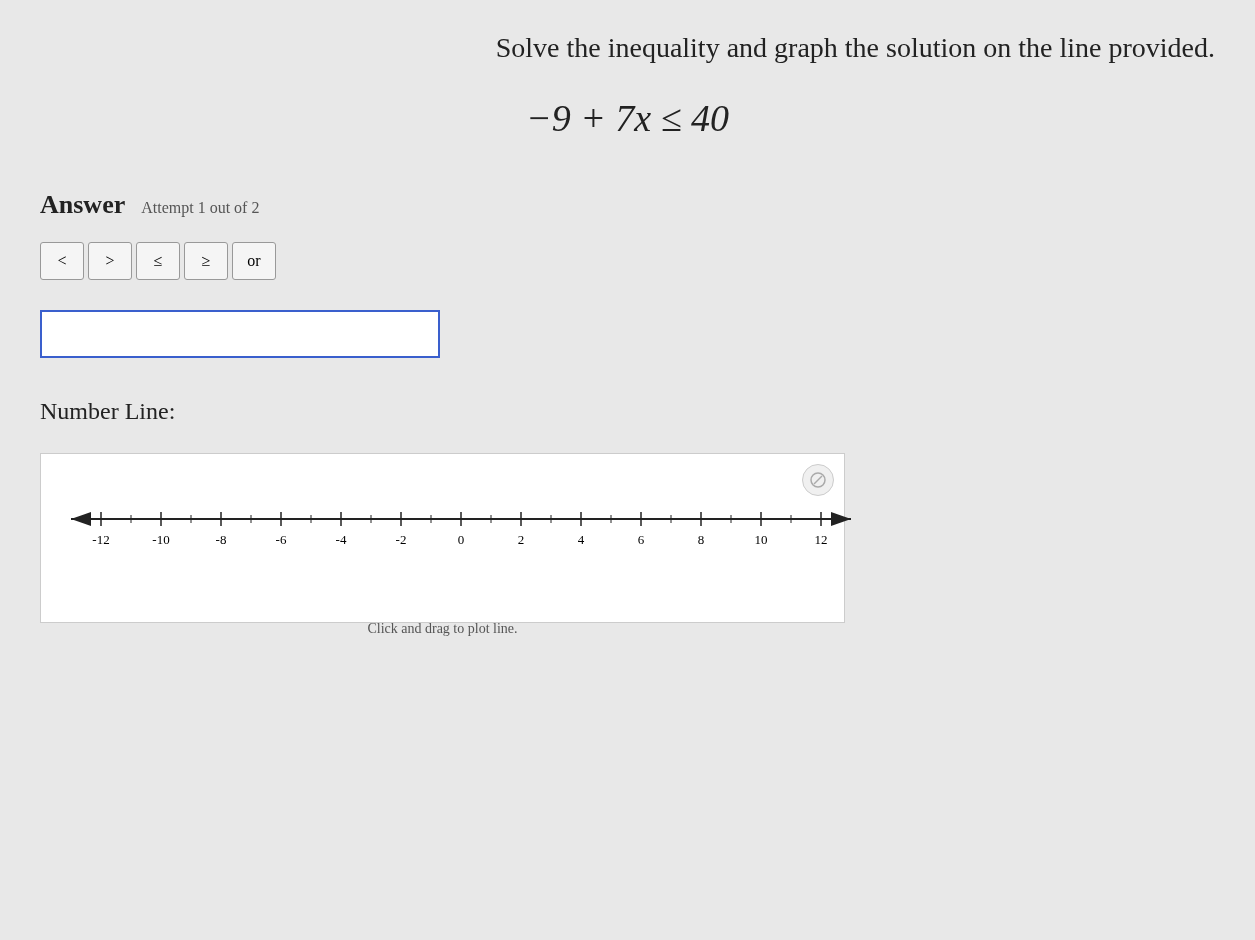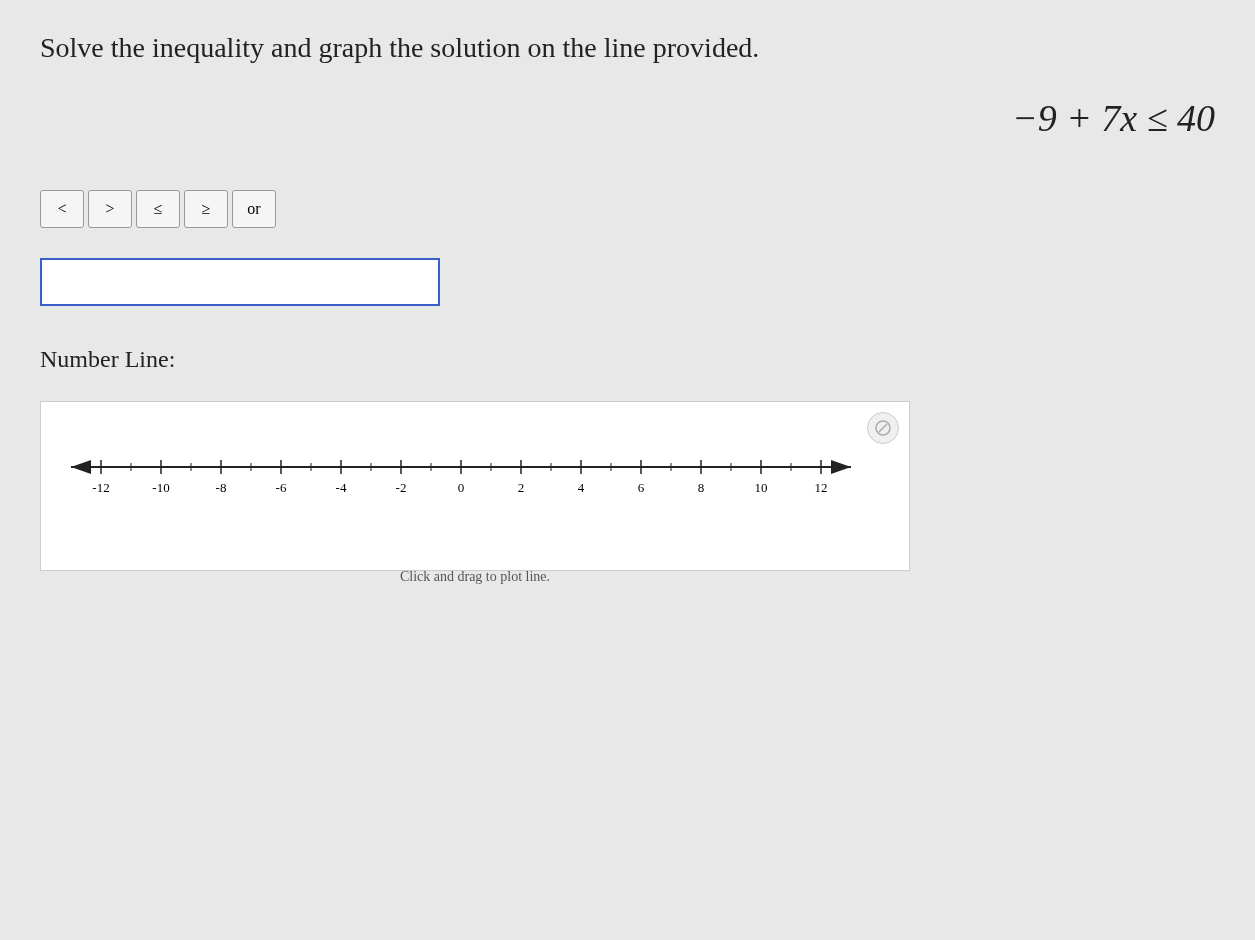--- a/index.html
+++ b/index.html
@@ -11,24 +11,25 @@
       width: 1255px;
       padding: 30px 40px;
       color: #222;
     }
 
     .main-instruction {
       font-size: 28px;
       font-weight: 400;
       margin-bottom: 30px;
       line-height: 1.3;
+      text-align: right;
     }
 
     .equation-container {
-      text-align: right;
+      text-align: center;
       font-size: 38px;
       margin: 20px 0 50px 0;
       font-style: italic;
     }
 
     .answer-section {
       margin-bottom: 30px;
     }
 
     .answer-header {
@@ -93,21 +94,21 @@
 
     .number-line-label {
       font-size: 24px;
       font-weight: 400;
       margin-bottom: 28px;
     }
 
     .number-line-container {
       border: 1px solid #ccc;
       background: white;
-      width: 870px;
+      width: 805px;
       height: 170px;
       position: relative;
       padding: 10px;
     }
 
     .clear-btn {
       position: absolute;
       top: 10px;
       right: 10px;
       width: 32px;
@@ -139,20 +140,24 @@
 </head>
 <body>
 
 <div class="main-instruction">Solve the inequality and graph the solution on the line provided.</div>
 
 <div class="equation-container">
   <span>−9 + 7x ≤ 40</span>
 </div>
 
 <div class="answer-section">
+  <div class="answer-header">
+    <span class="answer-label">Answer</span>
+    <span class="attempt-text">Attempt 1 out of 2</span>
+  </div>
 
   <div class="symbol-buttons">
     <button class="sym-btn">&lt;</button>
     <button class="sym-btn">&gt;</button>
     <button class="sym-btn">≤</button>
     <button class="sym-btn">≥</button>
     <button class="sym-btn">or</button>
   </div>
 
   <div class="inequality-notation-row">

